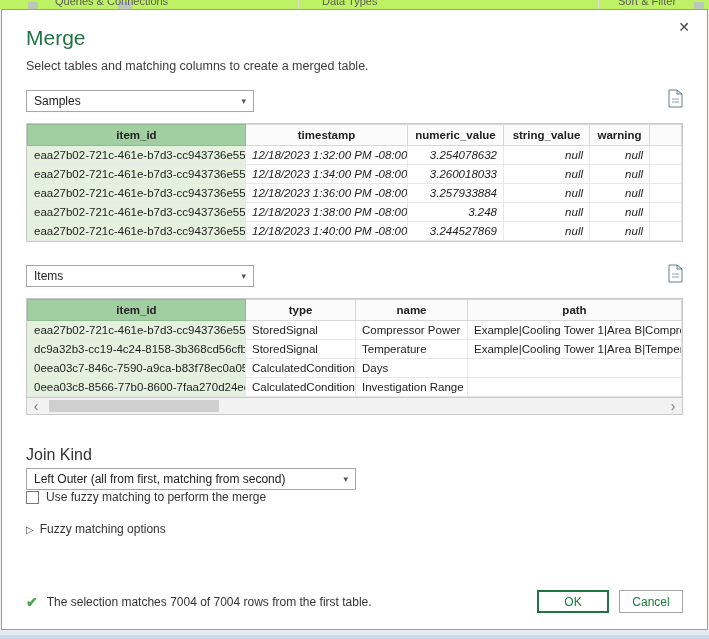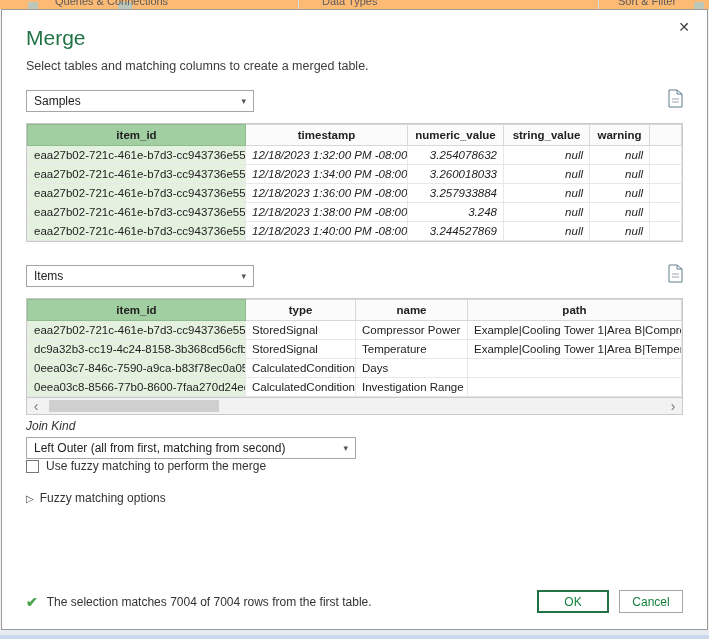--- a/index.html
+++ b/index.html
@@ -5,21 +5,21 @@
   * { box-sizing: border-box; }
   html,body { margin:0; padding:0; }
   body {
     width:709px; height:639px; overflow:hidden;
     font-family:"Liberation Sans", sans-serif;
     background:#f2f1f0;
   }
   .screen { position:relative; width:709px; height:639px; background:#f2f1f0; }
 
   
-  .ribbon-strip { position:absolute; top:0; left:0; right:0; height:9px; background:#fdba74; overflow:hidden; }
+  .ribbon-strip { position:absolute; top:0; left:0; right:0; height:9px; background:#bef264; overflow:hidden; }
   .rg { position:absolute; top:-5px; font-size:11px; color:#5b5b5b; white-space:nowrap; }
   .rdiv { position:absolute; top:0; bottom:0; width:1px; background:#dcdcdc; }
   .ricon { position:absolute; top:2px; height:7px; background:#bcc7bc; border-radius:1px; }
 
   
   .dialog {
     position:absolute; top:9px; left:1px; right:1px; bottom:9px;
     background:#fff; border:1px solid #9b9b9b; padding:0 24px;
   }
   .close { position:absolute; top:7px; right:12px; font-size:14px; color:#444; padding:2px 5px; cursor:pointer; }
@@ -49,21 +49,21 @@
   }
   .grid td.csel { background:var(--selected-cell,#e4f1df); }
   .c-ital { font-style:italic; }
   .c-num { font-style:italic; text-align:right; }
 
   .hscroll { height:17px; border:1px solid #c9c9c9; border-top:none; display:flex; align-items:stretch; background:#f2f2f2; }
   .sb-arrow { width:18px; display:flex; align-items:center; justify-content:center; font-size:14px; color:#777; line-height:1; cursor:pointer; }
   .sb-track { flex:1; position:relative; }
   .sb-thumb { position:absolute; left:4px; width:170px; top:2px; bottom:2px; background:#cfcfcf; border-radius:1px; }
 
-  .join-label { margin-top:4px; font-size:12px; color:#333;font-style:italic; }
+  .join-label { margin-top:31px; font-size:16px; color:#333; }
   .fuzzy-row { display:flex; align-items:center; gap:7px; font-size:12px; color:#333; }
   .checkbox { width:13px; height:13px; border:1px solid #767676; background:#fff; display:inline-block; }
   .expander { margin-top:18px; display:flex; align-items:center; gap:6px; font-size:12px; color:#333; cursor:pointer; }
   .tri { font-size:10px; color:#444; }
 
   .bottom-row { position:absolute; left:24px; right:24px; bottom:16px; display:flex; align-items:center; justify-content:space-between; }
   .status { display:flex; align-items:center; gap:9px; font-size:12px; color:#333; }
   .check { color:var(--status-check,#4ba64b); font-size:14px; font-weight:bold; }
   .buttons { display:flex; gap:10px; }
   button { font-family:inherit; font-size:12px; color:#15803d; background:#fff; height:23px; cursor:pointer; }

